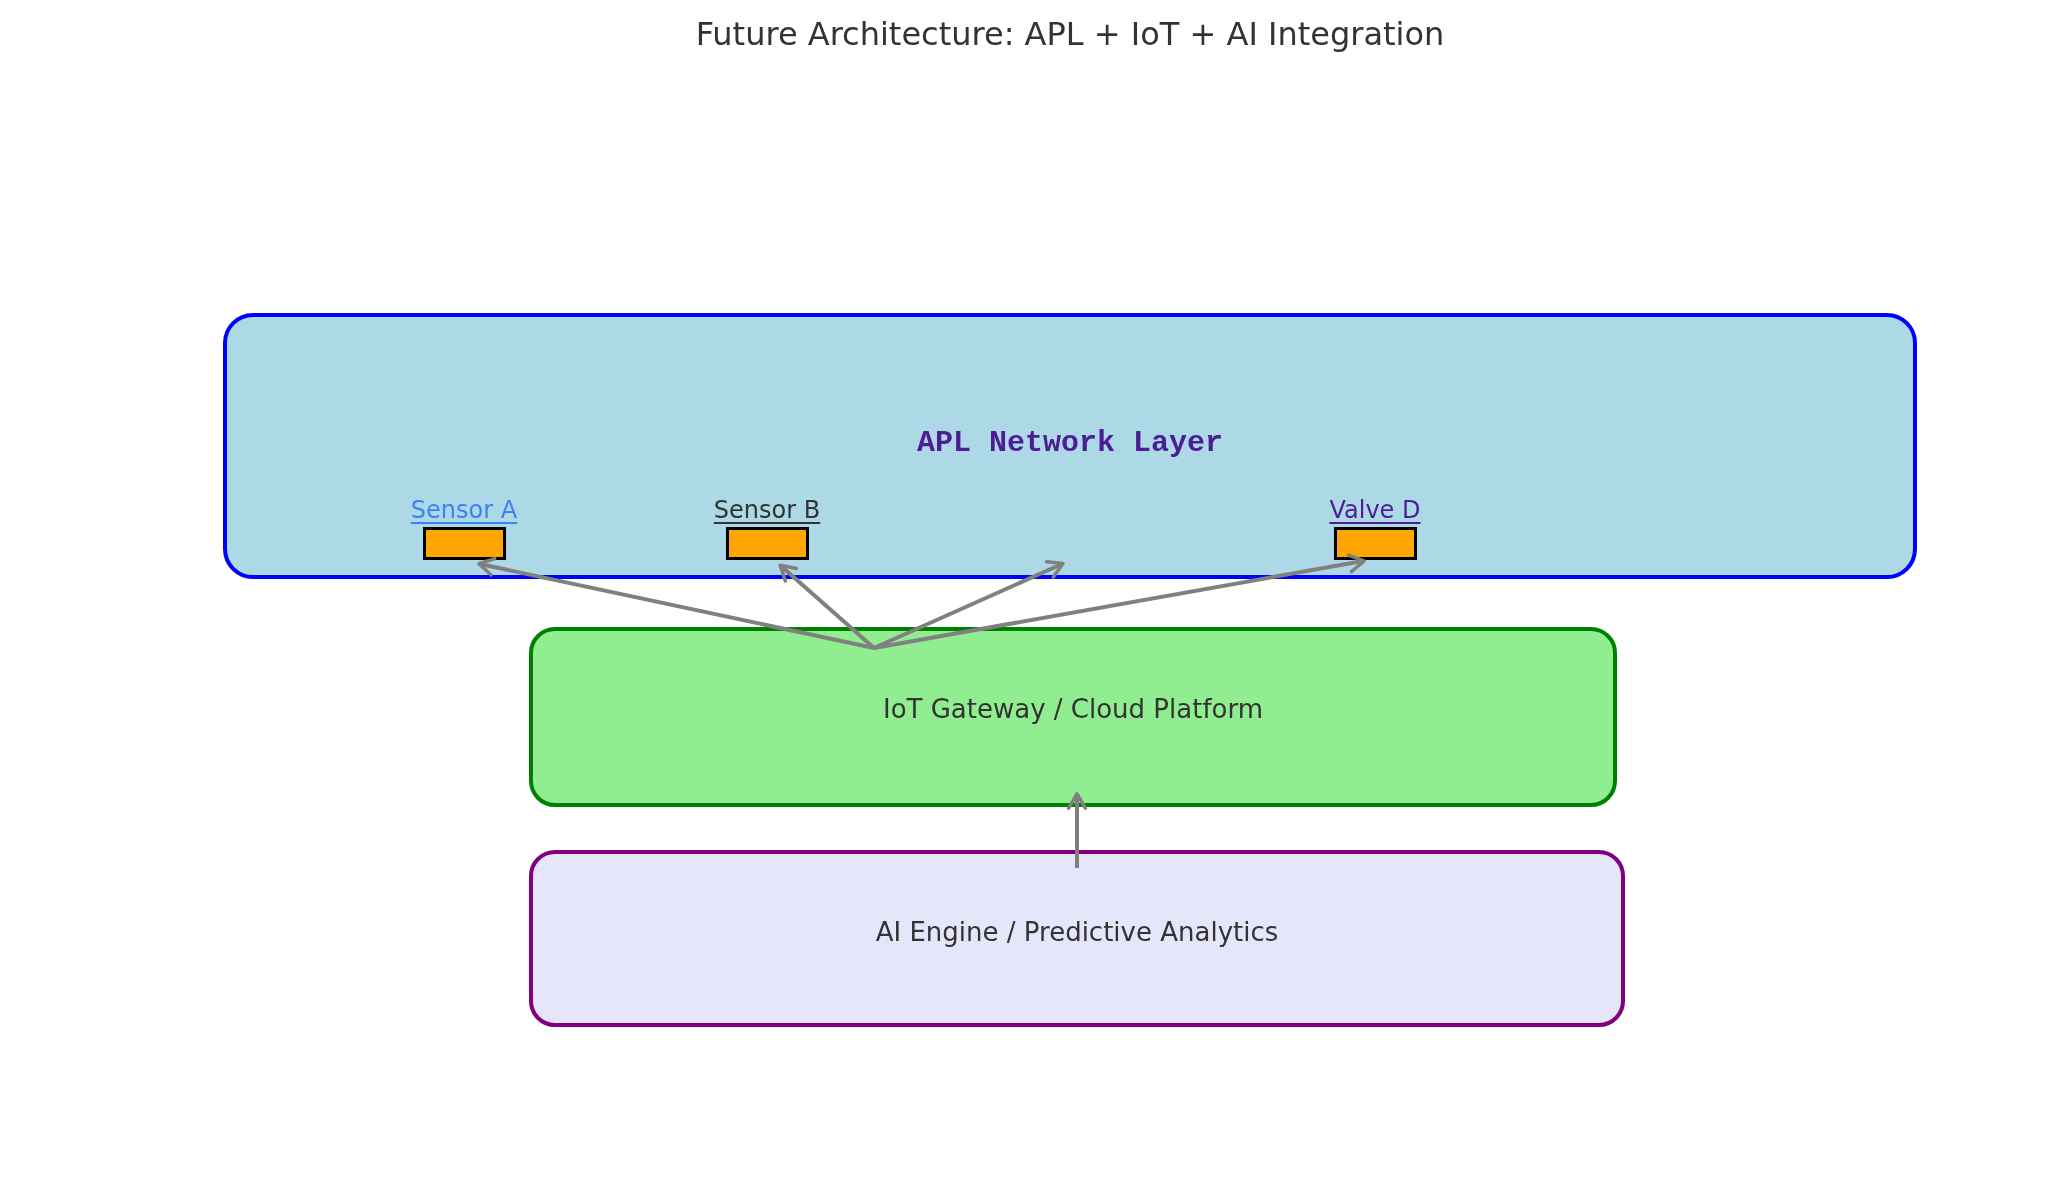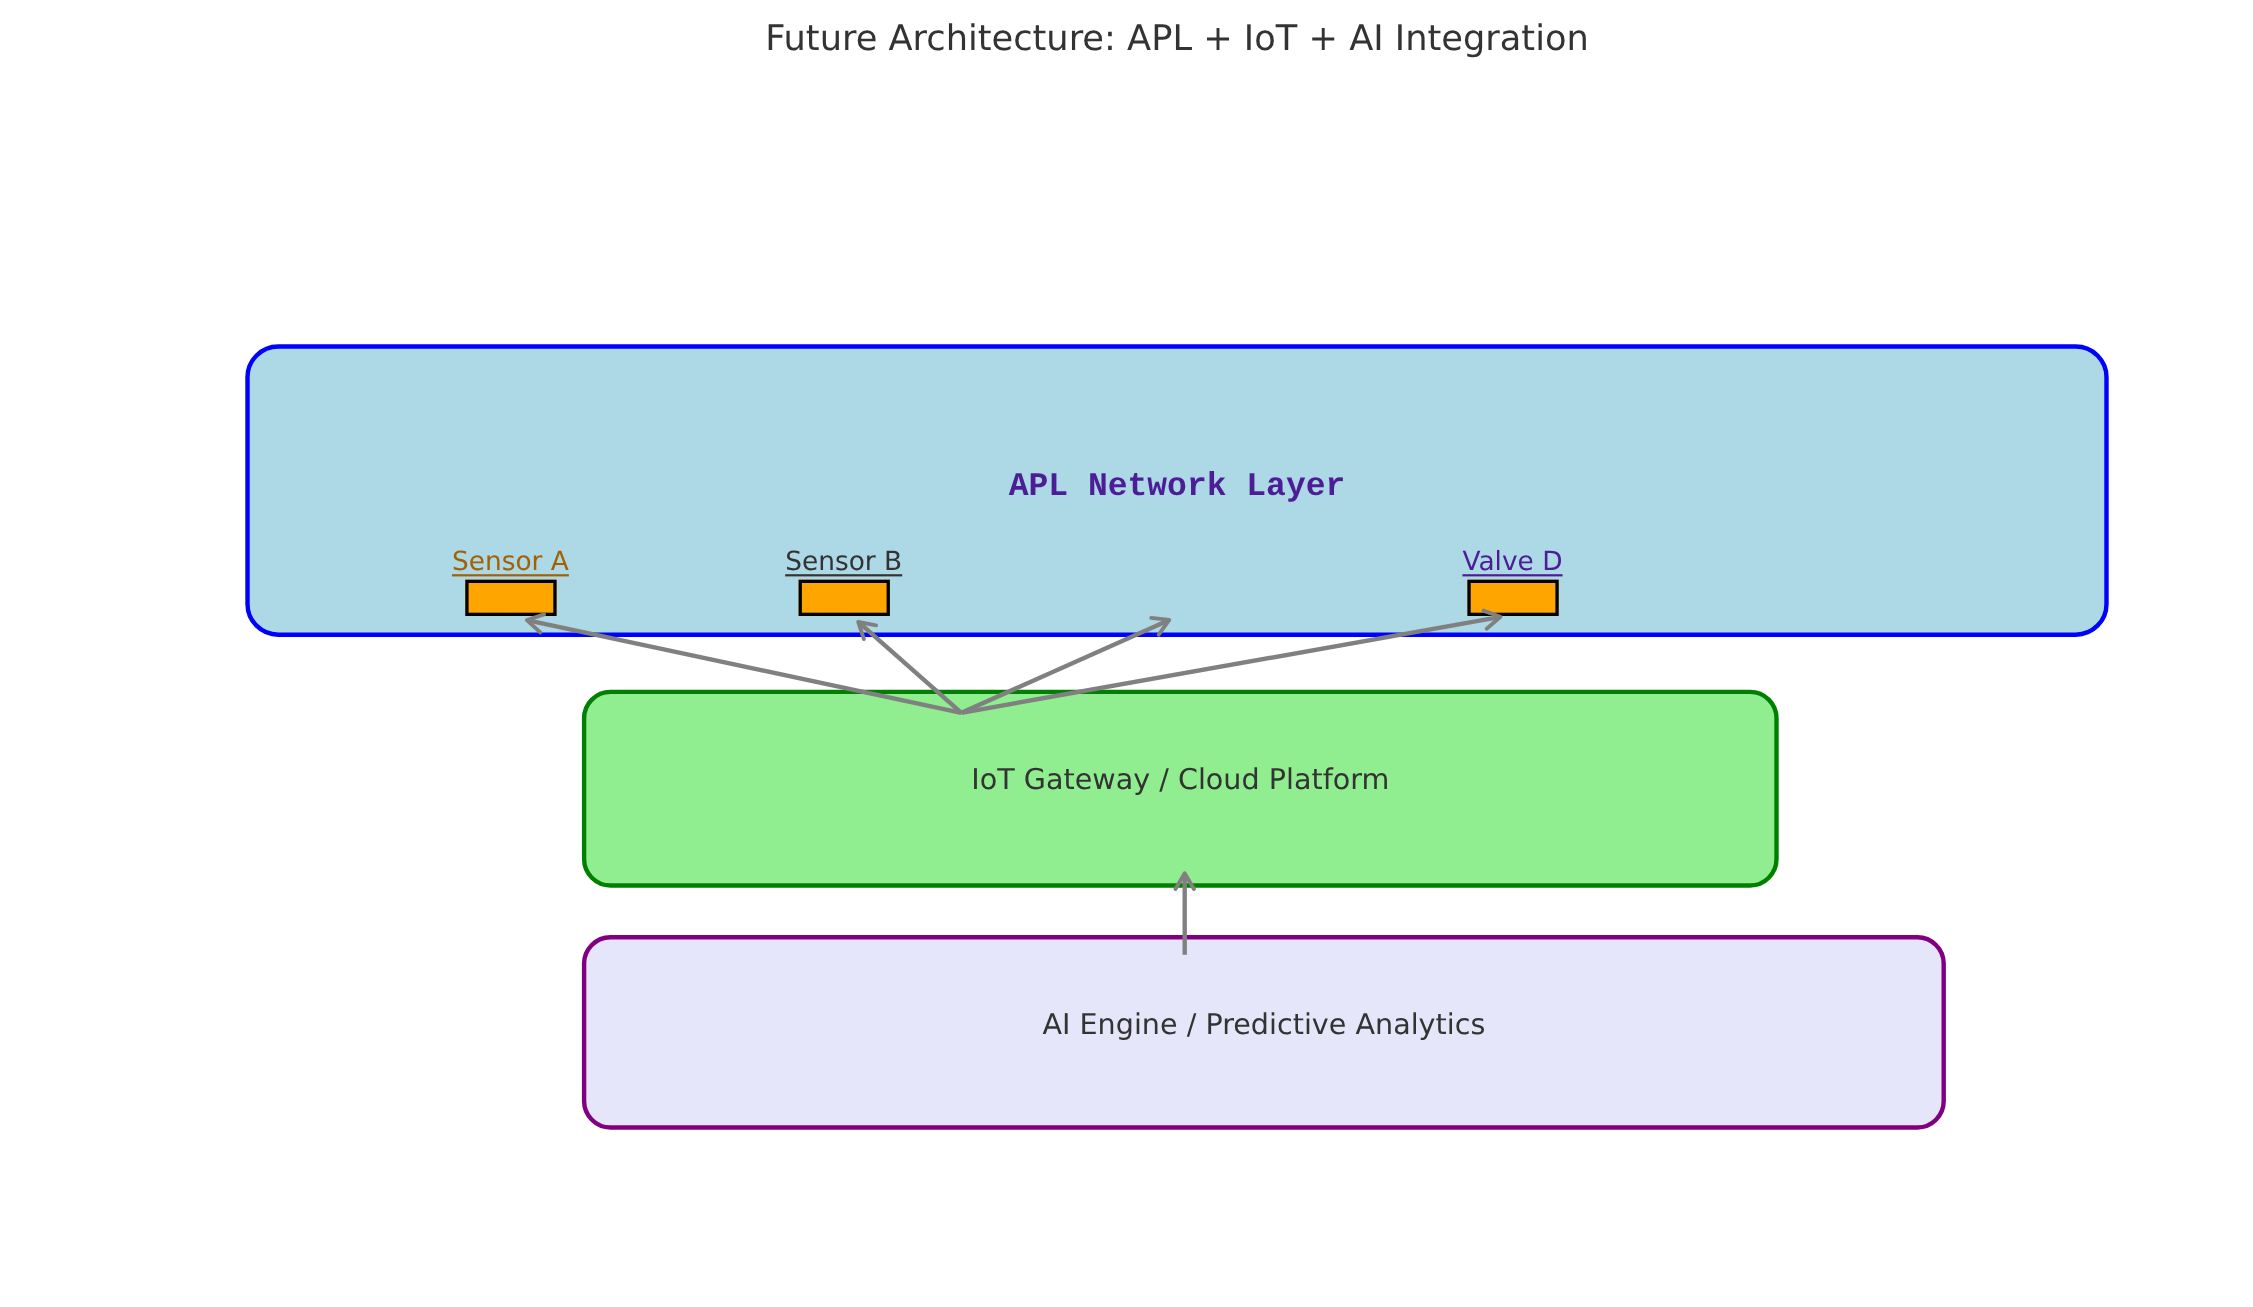--- a/index.html
+++ b/index.html
@@ -80,21 +80,21 @@
   .gateway-box {
     left: 485px;
     top: 627px;
     width: 1088px;
     height: 180px;
     border-radius: 26px;
   }
   .ai-box {
     left: 485px;
     top: 850px;
-    width: 1240px;
+    width: 1096px;
     height: 177px;
     border-radius: 26px;
   }
   .big-label {
     position: absolute;
     left: 0;
     width: 100%;
     text-align: center;
     font-size: 26px;
     line-height: 32px;
@@ -116,21 +116,21 @@
 
 <div class="canvas">
 
   <div class="title" style="color: rgb(51, 51, 51);">Future Architecture: APL + IoT + AI Integration</div>
 
   <div class="box apl-box" style="background-color: rgb(173, 216, 230); border-color: rgb(0, 0, 255);">
     <div class="apl-label" style="color: #4c1d95; font-family: Liberation Mono, monospace;">APL Network Layer</div>
   </div>
 
   <div class="device device-a">
-    <span class="device-label" style="color: #a16207; text-decoration: underline;">Sensor A</span>
+    <span class="device-label" style="color: #3b82f6; text-decoration: underline;">Sensor A</span>
     <div class="device-box" style="background-color: rgb(255, 165, 0); border-color: rgb(0, 0, 0);"></div>
   </div>
 
   <div class="device device-b">
     <span class="device-label" style="color: rgb(51, 51, 51);">Sensor B</span>
     <div class="device-box" style="background-color: rgb(255, 165, 0); border-color: rgb(0, 0, 0);"></div>
   </div>
 
 
   <div class="device device-d">

